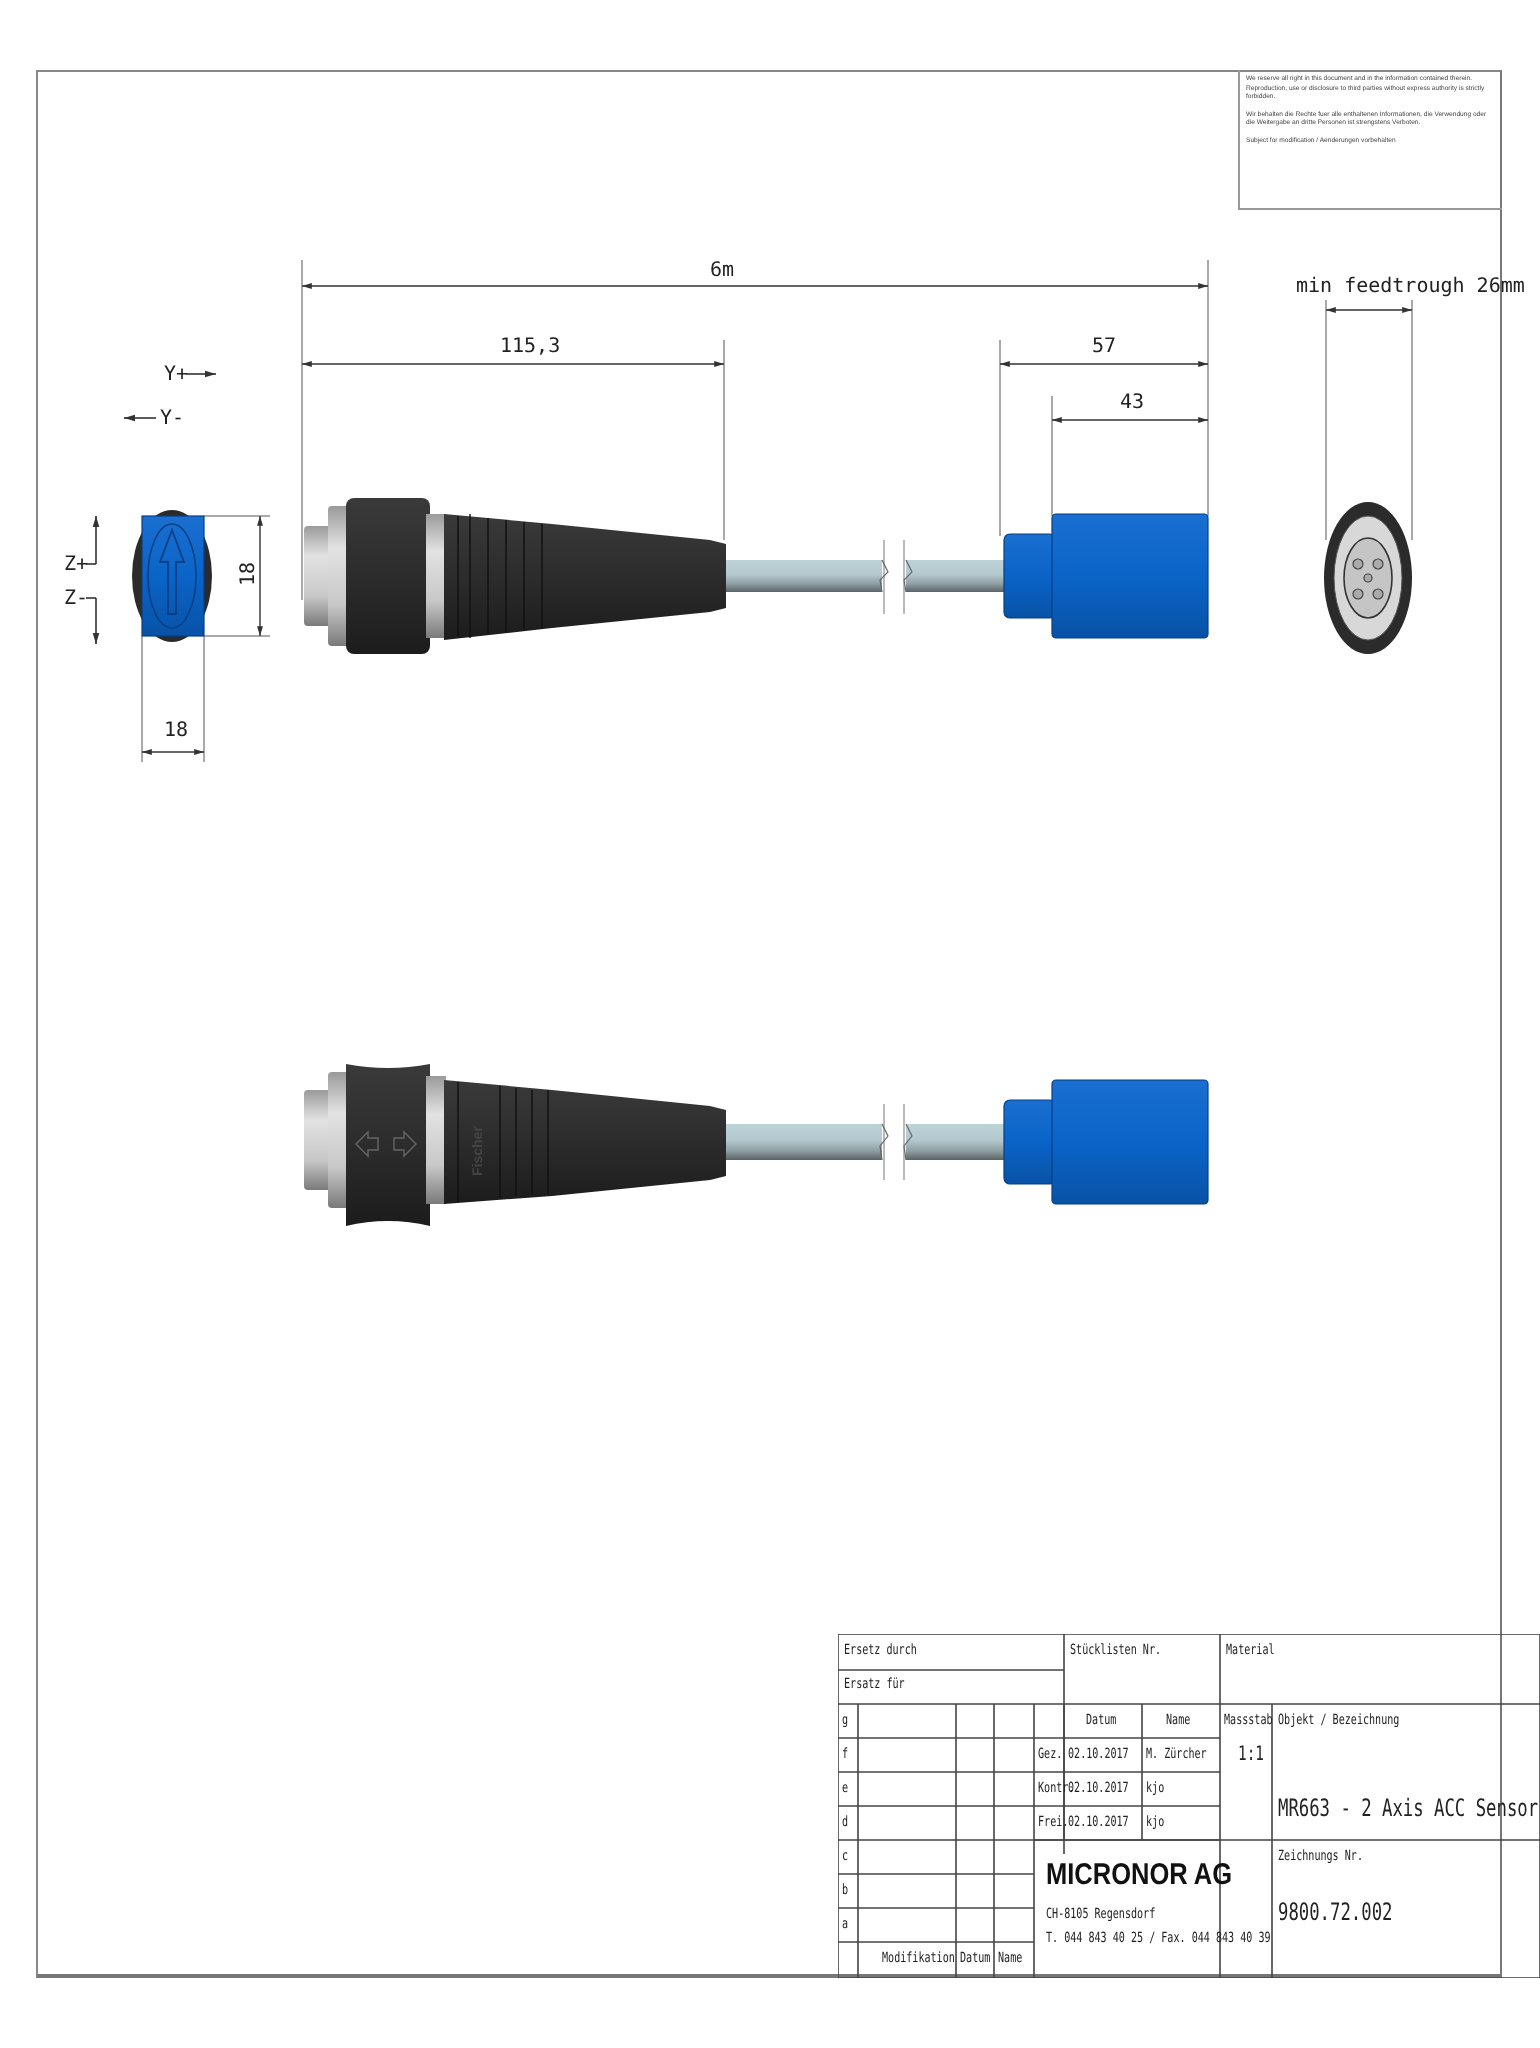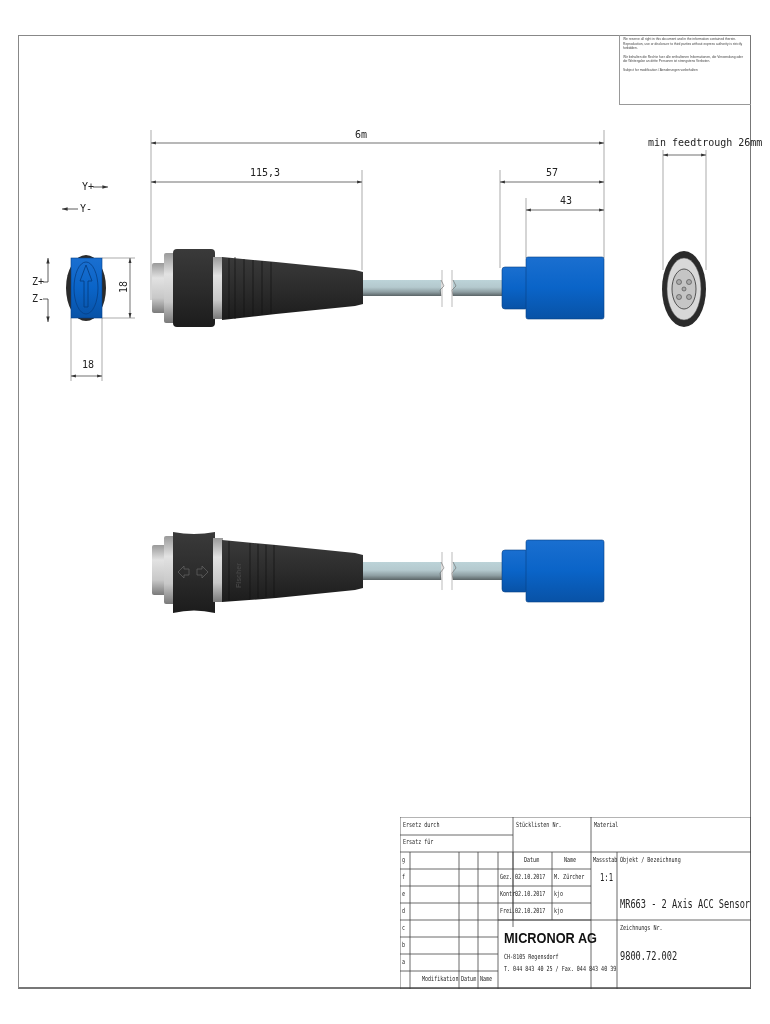--- a/index.html
+++ b/index.html
@@ -6,21 +6,21 @@
   body { width: 770px; height: 1024px; background: #ffffff; position: relative; overflow: hidden;
          font-family: "DejaVu Sans Mono", monospace; color: #222; }
   .frame { position: absolute; left: 18px; top: 35px; width: 733px; height: 954px;
            border-top: 1.5px solid #888; border-left: 1.5px solid #888; border-right: 1.5px solid #777; border-bottom: 2px solid #777; box-sizing: border-box; }
   .note-box { position: absolute; left: 619px; top: 35px; width: 132px; height: 70px;
               border-left: 1px solid #999; border-bottom: 1px solid #999; box-sizing: border-box; padding: 2px 3px;
               font-family: "Liberation Sans", sans-serif; font-size: 3.3px; line-height: 4.6px; color: #444; }
   .note-box p { margin: 0 0 4px 0; }
   .drawing { position: absolute; left: 0; top: 0; }
   .dim-text { font-family: "DejaVu Sans Mono", monospace; font-size: 10px; fill: #222; }
-  .tb { position: absolute; left: 400px; top: 817px; width: 281px; height: 172px; }
+  .tb { position: absolute; left: 419px; top: 817px; width: 281px; height: 172px; }
   .tb svg { position: absolute; left: 0; top: 0; }
   .tbt { position: absolute; font-family: "DejaVu Sans Mono", monospace; font-size: 7px; color: #222; white-space: nowrap;
          transform: scaleX(0.72); transform-origin: left center; }
   .tbt.big { font-size: 12px; }
   .tbt.mid { font-size: 10px; }
   .brand { position: absolute; font-family: "Liberation Sans", sans-serif; font-weight: bold; font-size: 15px; color: #111;
            transform: scaleX(0.85); transform-origin: left center; white-space: nowrap; }
 </style>
 </head>
 <body>

